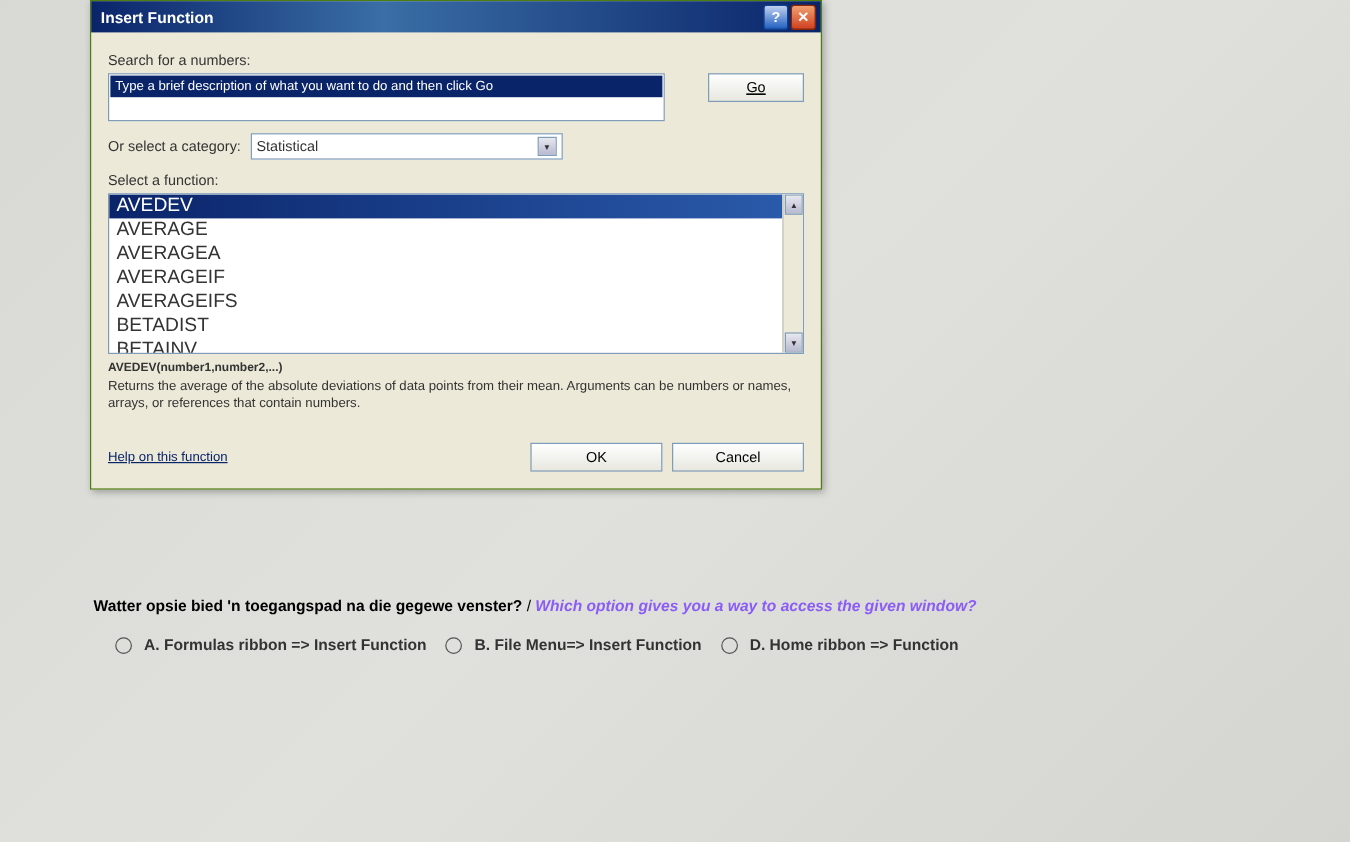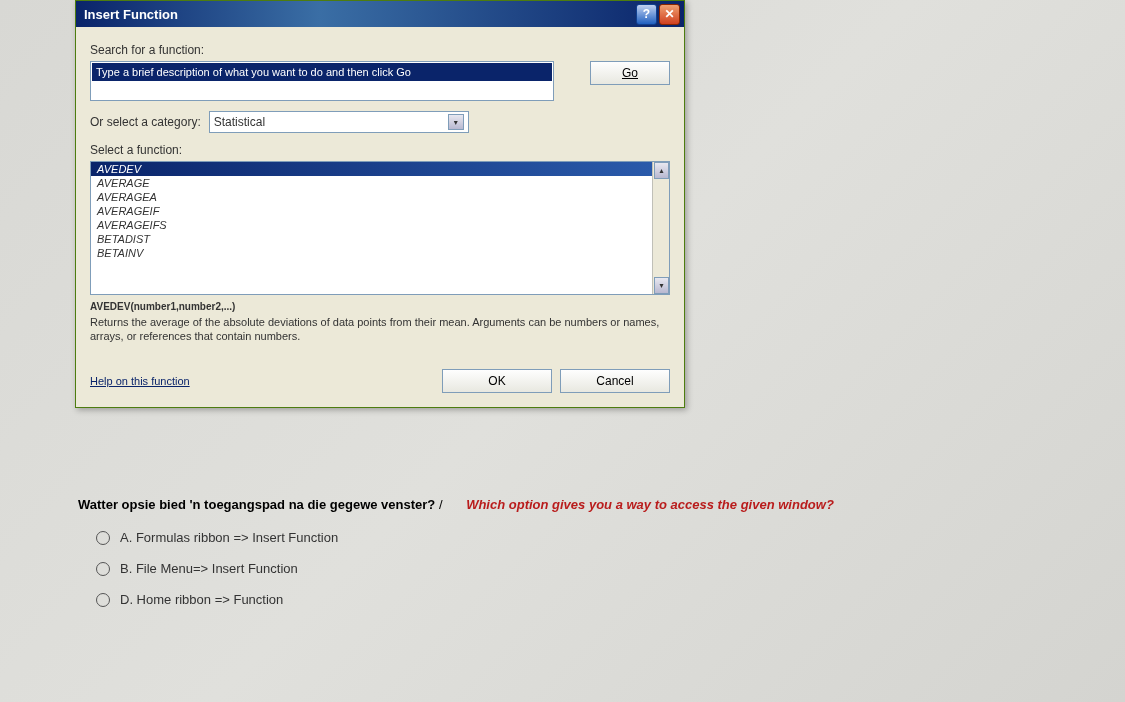--- a/index.html
+++ b/index.html
@@ -112,24 +112,23 @@
       background: linear-gradient(to bottom, #e8e8f0, #b8b8d0);
       border: 1px solid #7f9db9;
       position: absolute; left: 1px;
       display: flex; align-items: center; justify-content: center;
       font-size: 8px;
     }
     .scroll-btn.up { top: 0; }
     .scroll-btn.down { bottom: 0; }
     .func-item {
       padding: 1px 6px;
-      font-size: 11px;
+      font-size: 16px;
       cursor: pointer;
       width: calc(100% - 17px);
-      font-style: italic;
     }
     .func-item.selected {
       background: linear-gradient(to right, #0a246a, #2a5aaa);
       color: white;
     }
 
     .func-sig { font-weight: bold; font-size: 10px; margin-bottom: 3px; }
     .func-desc { font-size: 11px; line-height: 14px; color: #333; }
 
     .dialog-footer {
@@ -159,22 +158,22 @@
       position: absolute;
       left: 78px;
       top: 497px;
       right: 20px;
     }
     .question-text {
       font-size: 13px;
       margin-bottom: 18px;
     }
     .q-afr { color: #000000; font-weight: bold; }
-    .q-eng { color: #b91c1c; font-style: italic; font-weight: bold; margin-left: 20px; }
-    .options { display: flex; flex-direction: column; gap: 16px; margin-left: 18px; }
+    .q-eng { color: #8b5cf6; font-style: italic; font-weight: bold; }
+    .options { display: flex; flex-direction: row; gap: 16px; margin-left: 18px; font-weight: bold; }
     .option {
       display: flex;
       align-items: center;
       gap: 10px;
       font-size: 13px;
       color: #333;
       cursor: pointer;
     }
     .radio {
       width: 14px; height: 14px;
@@ -193,21 +192,21 @@
     <div class="titlebar-buttons">
       <div class="titlebar-btn help">
         <span>?</span>
       </div>
       <div class="titlebar-btn">
         <span>✕</span>
       </div>
     </div>
   </div>
   <div class="dialog-body">
-    <div class="label">Search for a function:</div>
+    <div class="label">Search for a numbers:</div>
     <div class="search-row">
       <div class="search-text">
         <span class="search-selected">Type a brief description of what you want to do and then click Go</span>
       </div>
       <button class="go-btn">
         <span class="underline-key">Go</span>
       </button>
     </div>
 
     <div class="cat-row">

